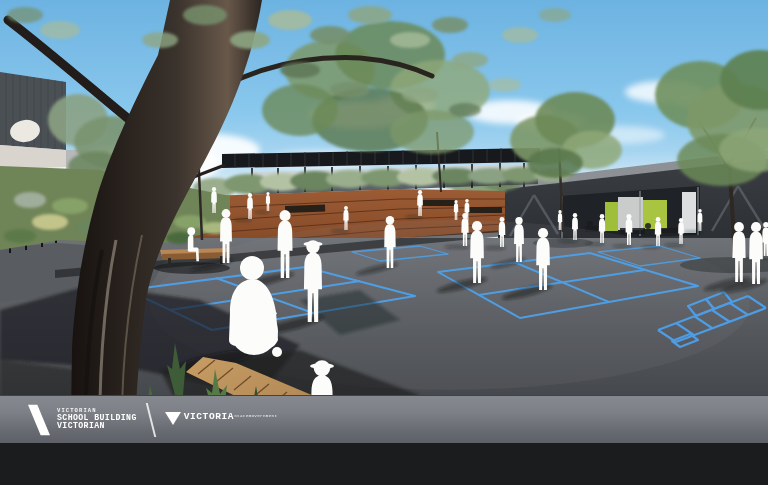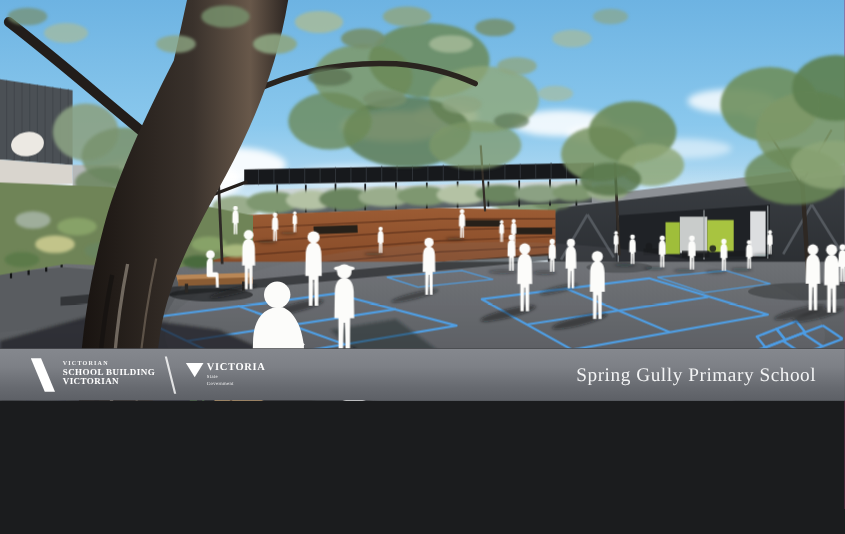--- a/index.html
+++ b/index.html
@@ -1,29 +1,29 @@
 <!DOCTYPE html>
 <html><head>
 <meta charset="utf-8">
 <style>
   html,body{margin:0;padding:0;background:#1b1c1e}
-  .stage{position:relative;width:768px;height:364px;overflow:hidden;font-family:Liberation Serif, serif;background:#ec4899}
+  .stage{position:relative;width:768px;height:443px;overflow:hidden;font-family:Liberation Mono, monospace;background:#ec4899}
   svg.scene{position:absolute;left:0;top:0;display:block}
   .banner{position:absolute;left:0;bottom:0;width:100%;height:48px;box-sizing:border-box;
     display:flex;align-items:center;justify-content:space-between;padding:0 26px 0 28px;
     background:linear-gradient(180deg,#85888e 0%,#7d8086 35%,#676a70 75%,#5d6066 100%);
     border-top:1px solid #404247}
   .logos{display:flex;align-items:center;gap:13px}
   .vsba{display:flex;align-items:center;gap:7px}
   .vsba-text{display:flex;flex-direction:column;line-height:1.08;color:#fff}
   .vsba-l1{font-size:5.5px;letter-spacing:1.1px;font-weight:700;opacity:.92}
   .vsba-l2,.vsba-l3{font-size:8.2px;font-weight:700;letter-spacing:.4px;white-space:nowrap}
   .divider{width:2px;height:34px;background:rgba(255,255,255,.8);transform:skewX(14deg)}
   .vic{display:flex;align-items:flex-start;gap:2px}
-  .vic-col{display:flex;flex-direction:column;line-height:1;color:#fff}
+  .vic-col{display:flex;line-height:1;color:#fff}
   .vic-name{font-size:9.5px;font-weight:700;letter-spacing:.6px}
   .vic-sub{font-size:4.3px;letter-spacing:.3px;opacity:.9;margin-top:1.6px}
   .school{color:#f3f4f5;font-size:17.5px;letter-spacing:.5px;white-space:nowrap}
 </style>
 </head>
 <body>
 
 <div class="stage">
 <svg class="scene" width="768" height="485" viewBox="0 0 768 485">
   <defs>
@@ -497,15 +497,14 @@
       <svg width="17" height="15" viewBox="0 0 17 15">
         <polygon points="0,0 16,0 8,13" fill="#ffffff"></polygon>
       </svg>
       <div class="vic-col">
         <span class="vic-name">VICTORIA</span>
         <span class="vic-sub">State</span>
         <span class="vic-sub">Government</span>
       </div>
     </div>
   </div>
-  <div class="school">Spring Gully Primary School</div>
 </div>
 </div>
 
 </body></html>

